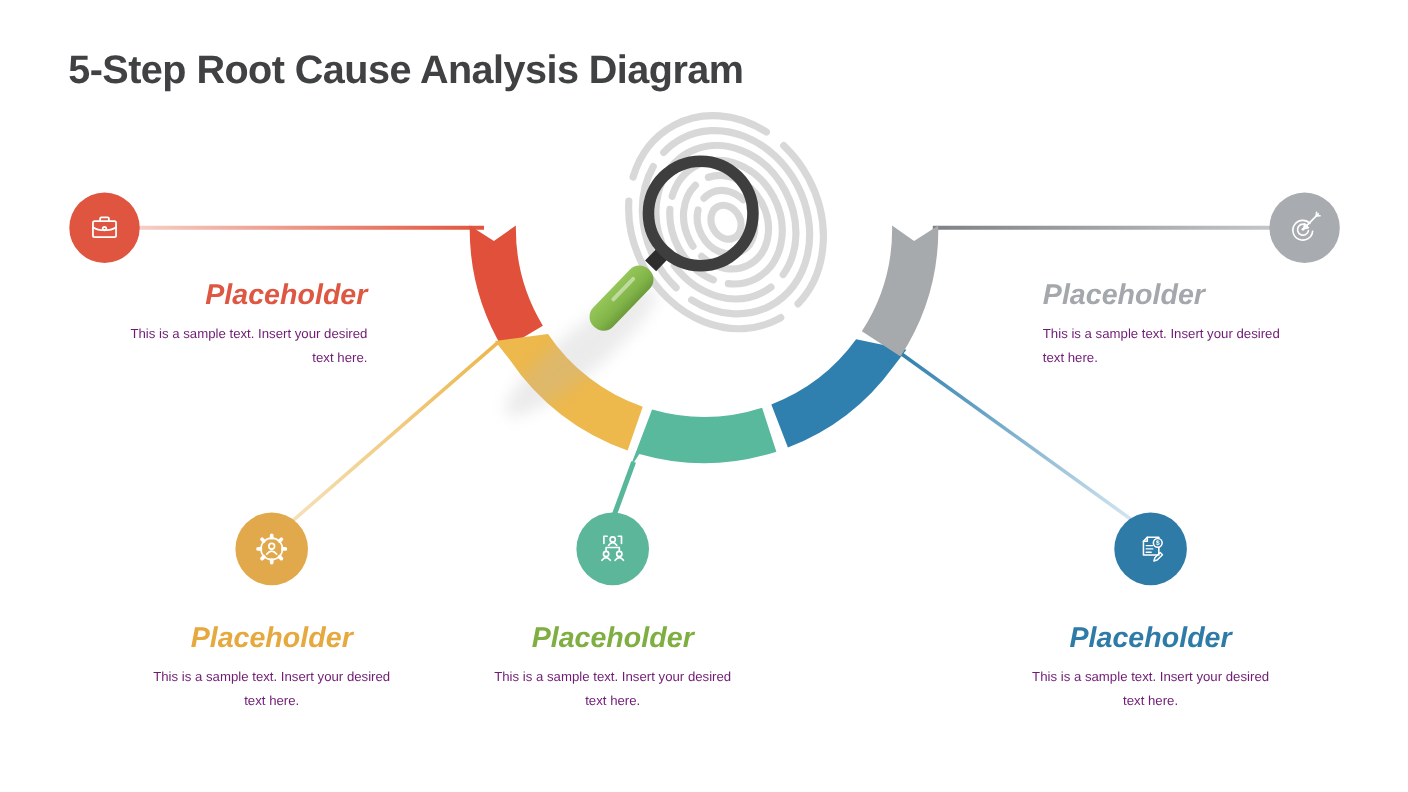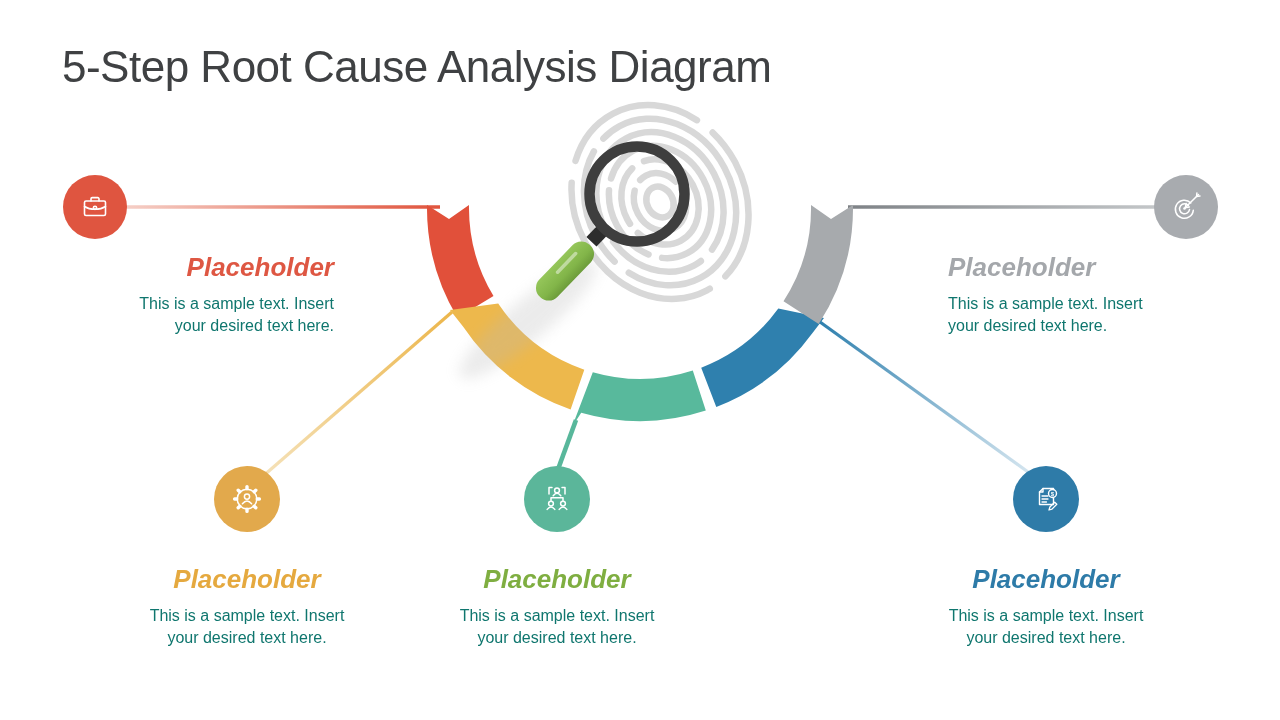--- a/index.html
+++ b/index.html
@@ -2,31 +2,31 @@
 <html><head>
 <meta charset="utf-8">
 <style>
   html,body{margin:0;padding:0;background:#888;}
   #slide{
     position:relative;width:1280px;height:720px;background:#ffffff;
     overflow:hidden;font-family:"Liberation Sans",sans-serif;
   }
   #slide-title{
     position:absolute;left:62px;top:42px;
-    font-size:44px;font-weight:400;color:#3f4143;letter-spacing:-0.5px;
+    font-size:36px;font-weight:700;color:#3f4143;letter-spacing:-0.5px;
   }
   #diagram-svg{position:absolute;left:0;top:0;}
   .step-circle{
     position:absolute;width:64px;height:64px;border-radius:50%;
     display:flex;align-items:center;justify-content:center;
   }
   .step-circle svg{display:block;}
   .step-text{position:absolute;width:222px;}
   .step-title{font-size:26px;font-weight:700;line-height:30px;font-style:italic;}
-  .step-body{font-size:16px;line-height:21.5px;color:#0f766e;margin-top:11px;}
+  .step-body{font-size:12px;line-height:21.5px;color:#701a75;margin-top:11px;}
   .align-right{text-align:right;}
   .align-left{text-align:left;}
   .align-center{text-align:center;}
   
   .c-red{background:#df5540;}    .t-red{color:#de5743;}
   .c-yellow{background:#e2a94c;} .t-yellow{color:#e5a93f;}
   .c-teal{background:#5bb69a;}   .t-green{color:#7fae41;}
   .c-blue{background:#2e7ba8;}   .t-blue{color:#2e7ba8;}
   .c-gray{background:#a8abaf;}   .t-gray{color:#a4a7ab;}
 </style>

